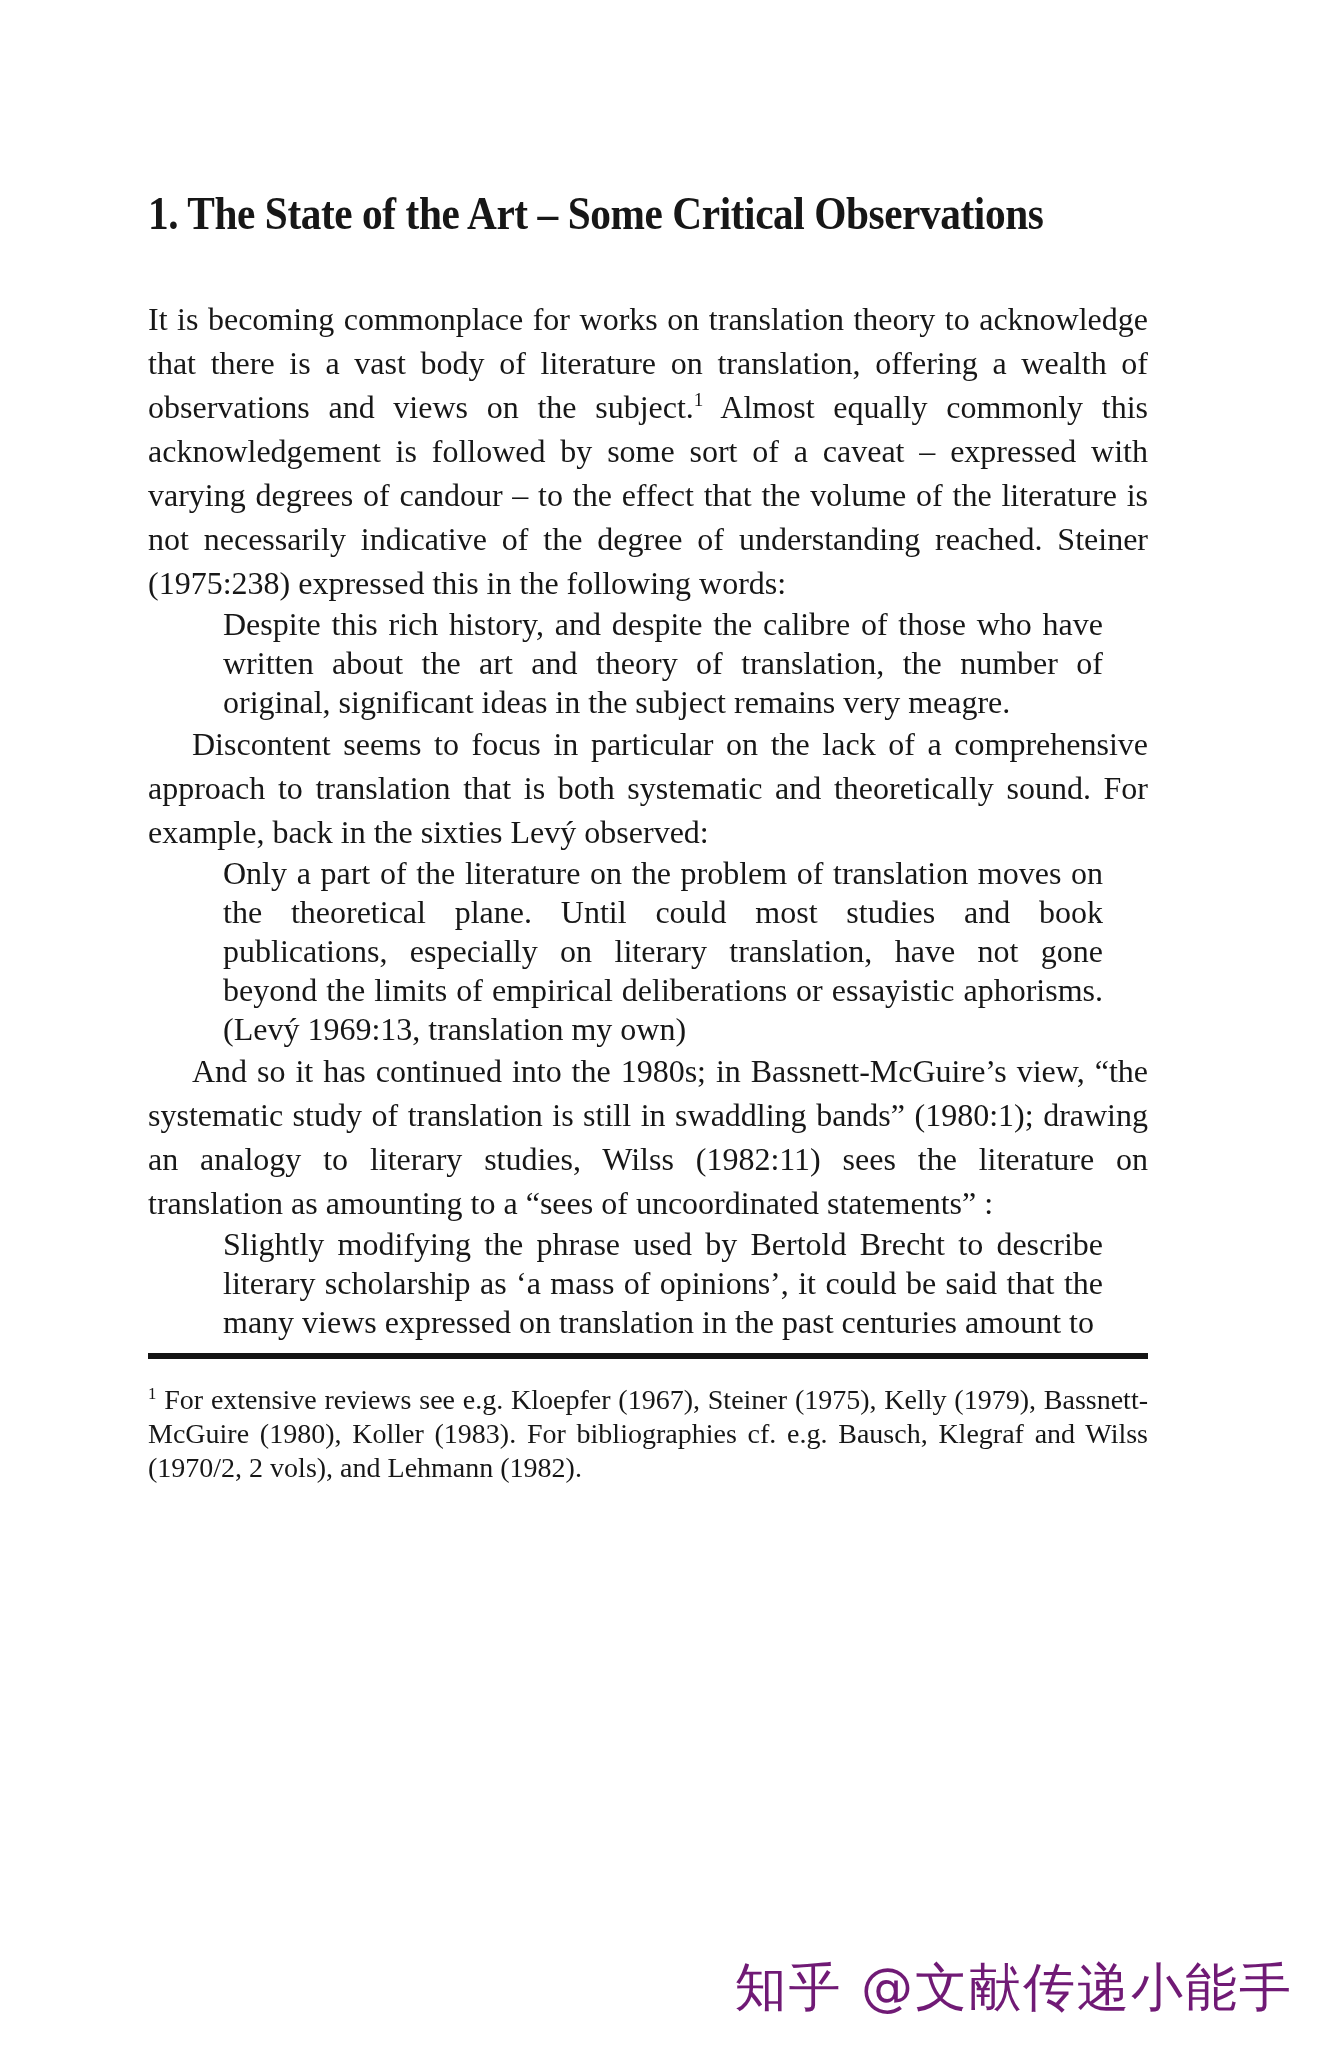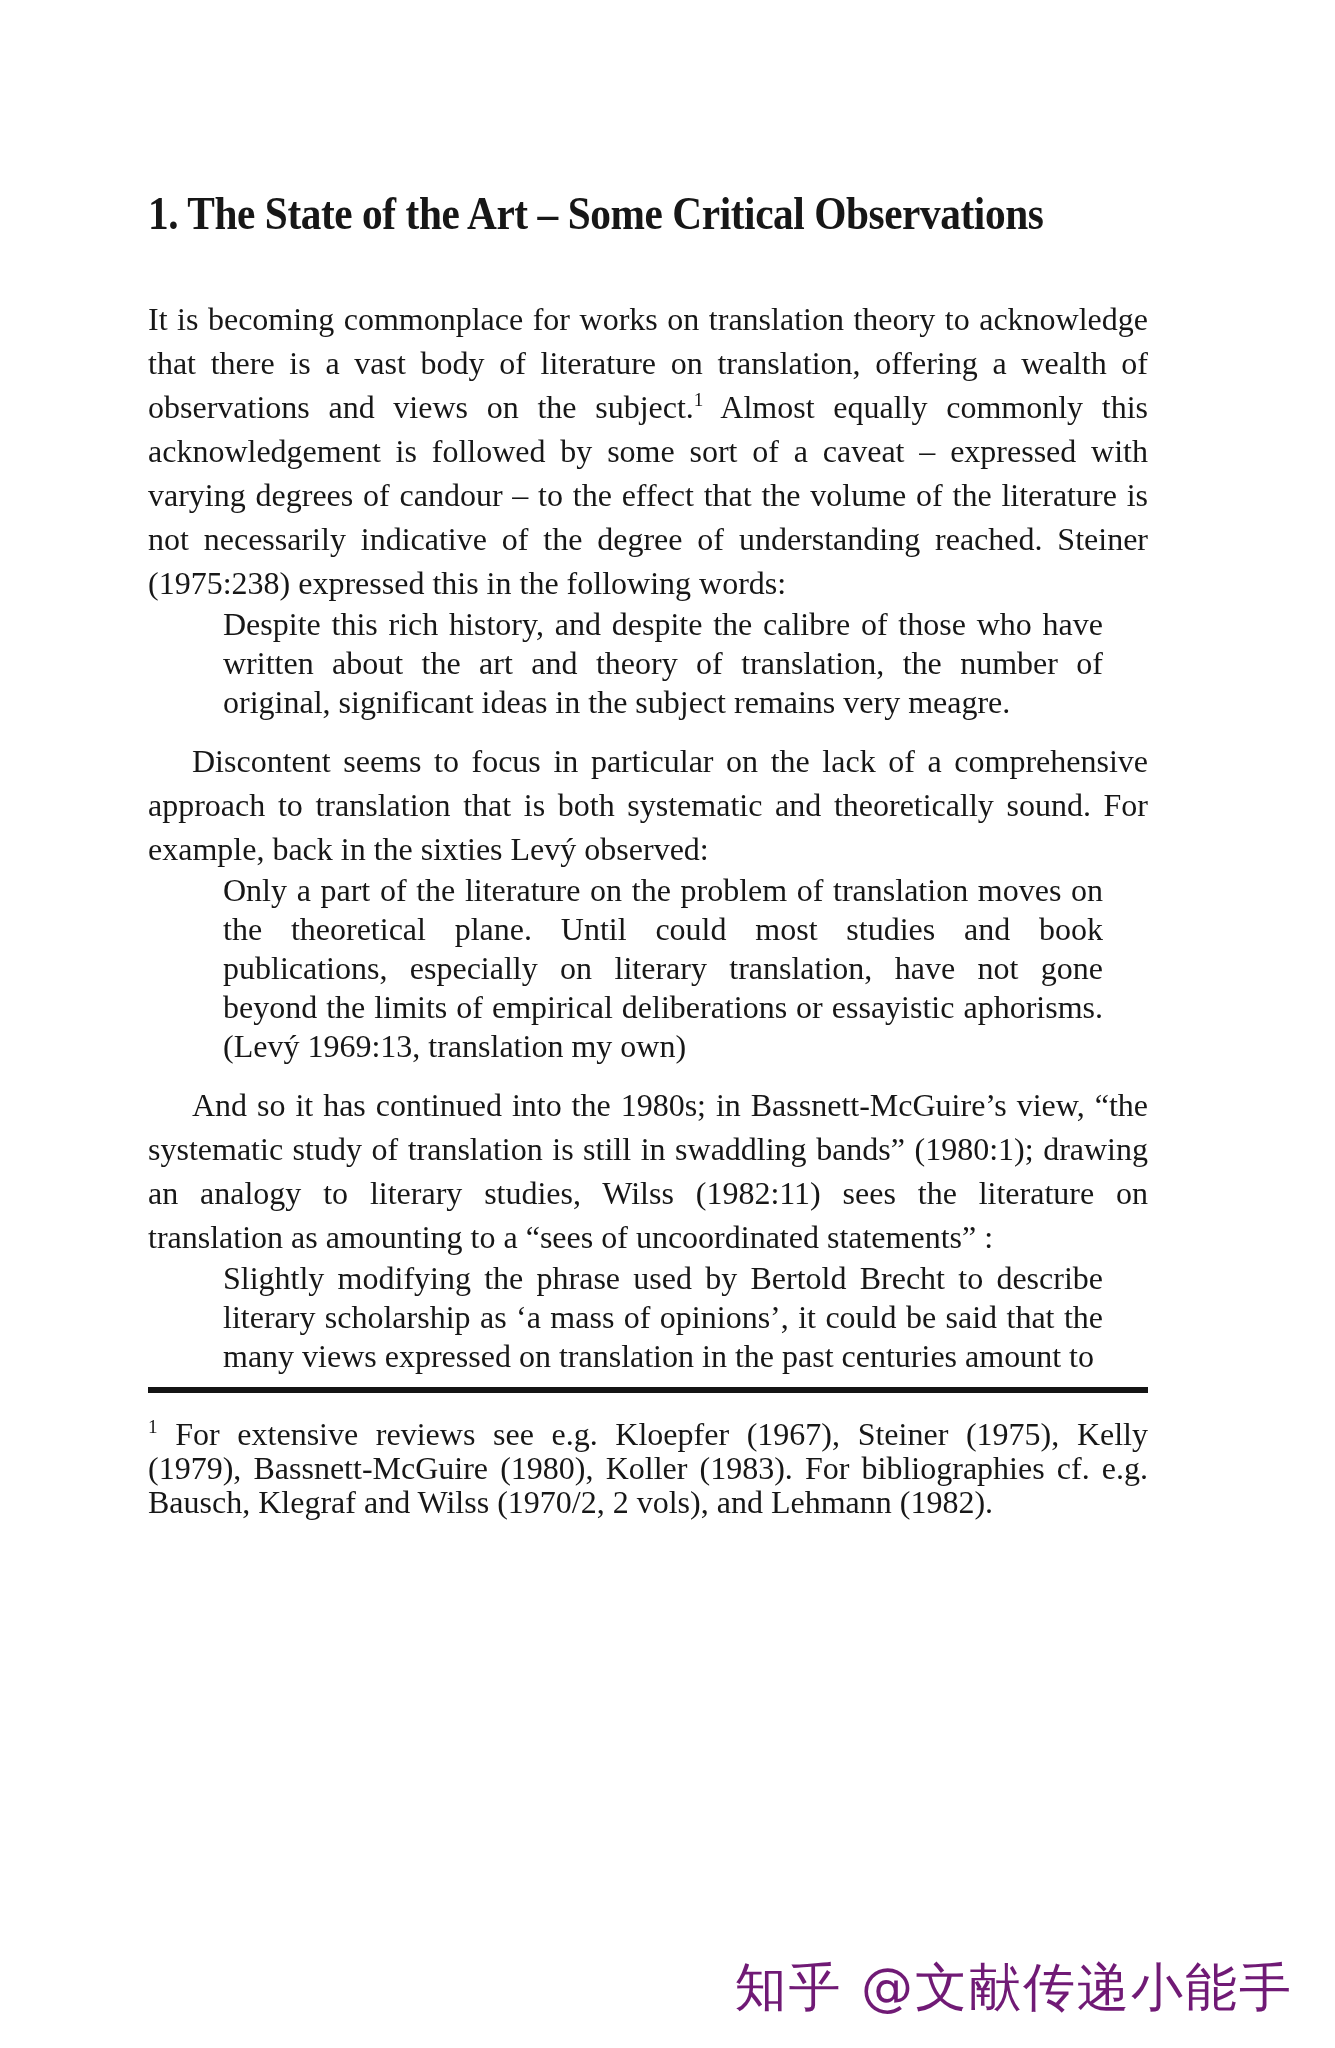--- a/index.html
+++ b/index.html
@@ -33,21 +33,20 @@
     letter-spacing: -0.5px;
   }
   p.body-para {
     font-size: 32px;
     line-height: 44px;
     text-align: justify;
     margin: 0;
   }
   p.indent {
     text-indent: 44px;
-    margin-top: 17px;
   }
   .fn-ref {
     font-size: 60%;
     vertical-align: super;
     line-height: 0;
   }
   blockquote.quote {
     font-size: 32px;
     line-height: 39px;
     text-align: justify;
@@ -60,21 +59,21 @@
   .mt-q3 { margin-top: 37px; }
   .footnote-rule {
     margin-top: 11px;
     width: 1000px;
     height: 6px;
     background: #141414;
     border: none;
   }
   .footnote {
     margin-top: 24px;
-    font-size: 32px;
+    font-size: 28px;
     line-height: 34px;
     text-align: justify;
   }
   .watermark {
     position: absolute;
     top: 1963px;
     right: 42px;
     font-size: 52px;
     line-height: 48px;
     letter-spacing: 2px;

